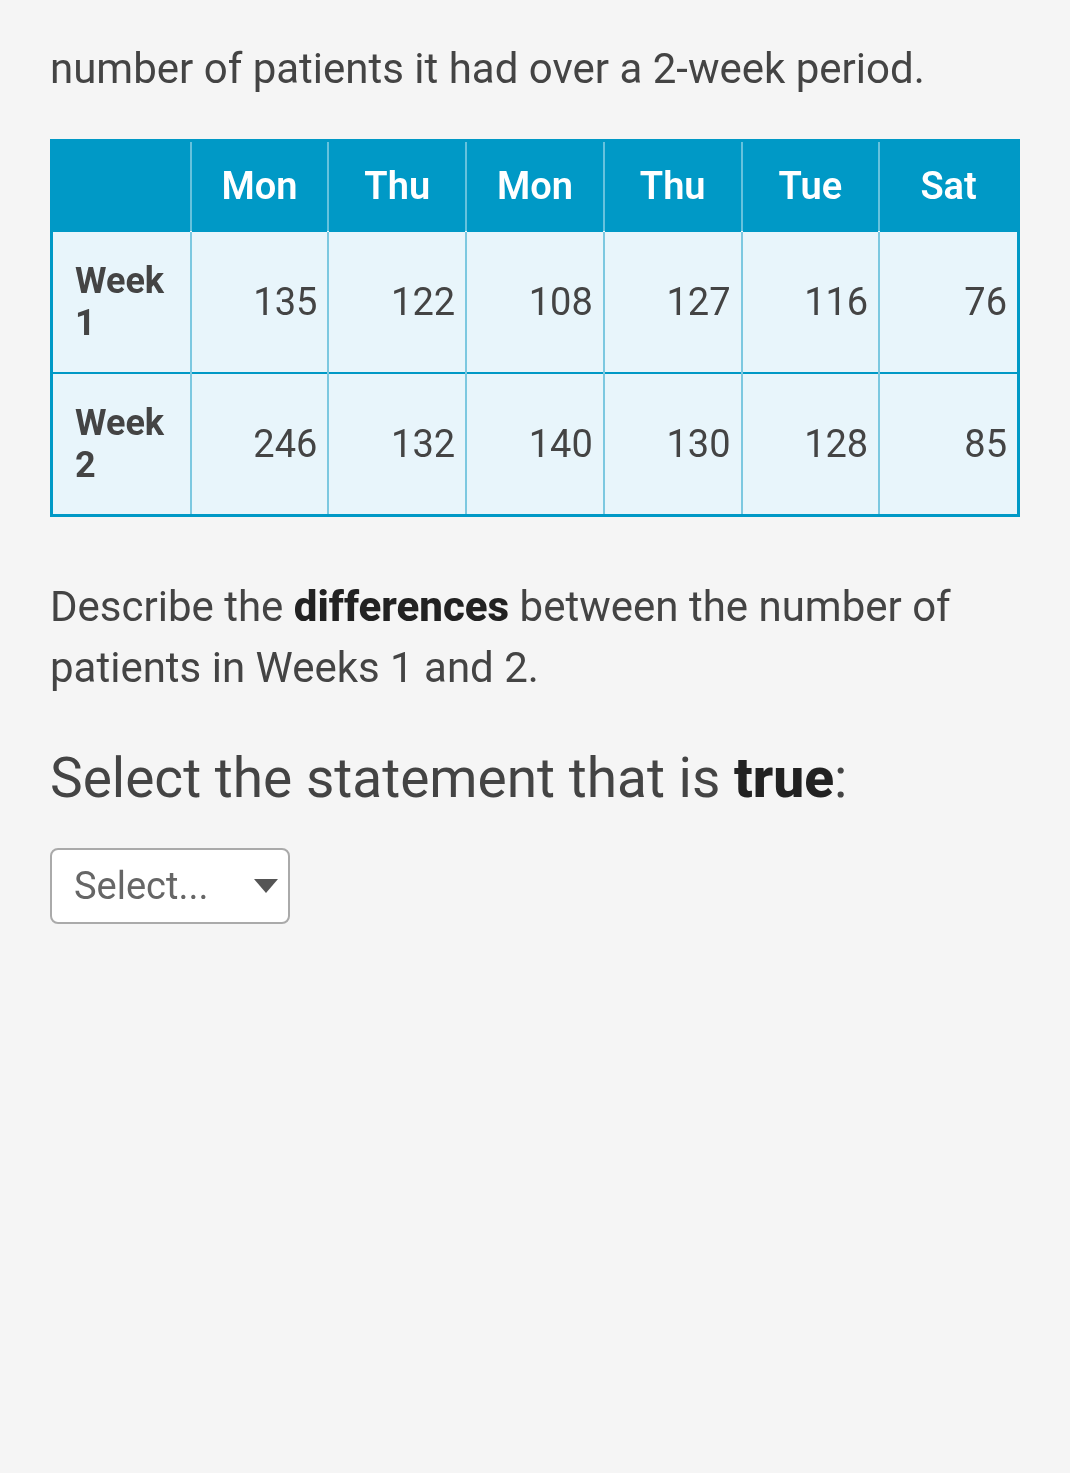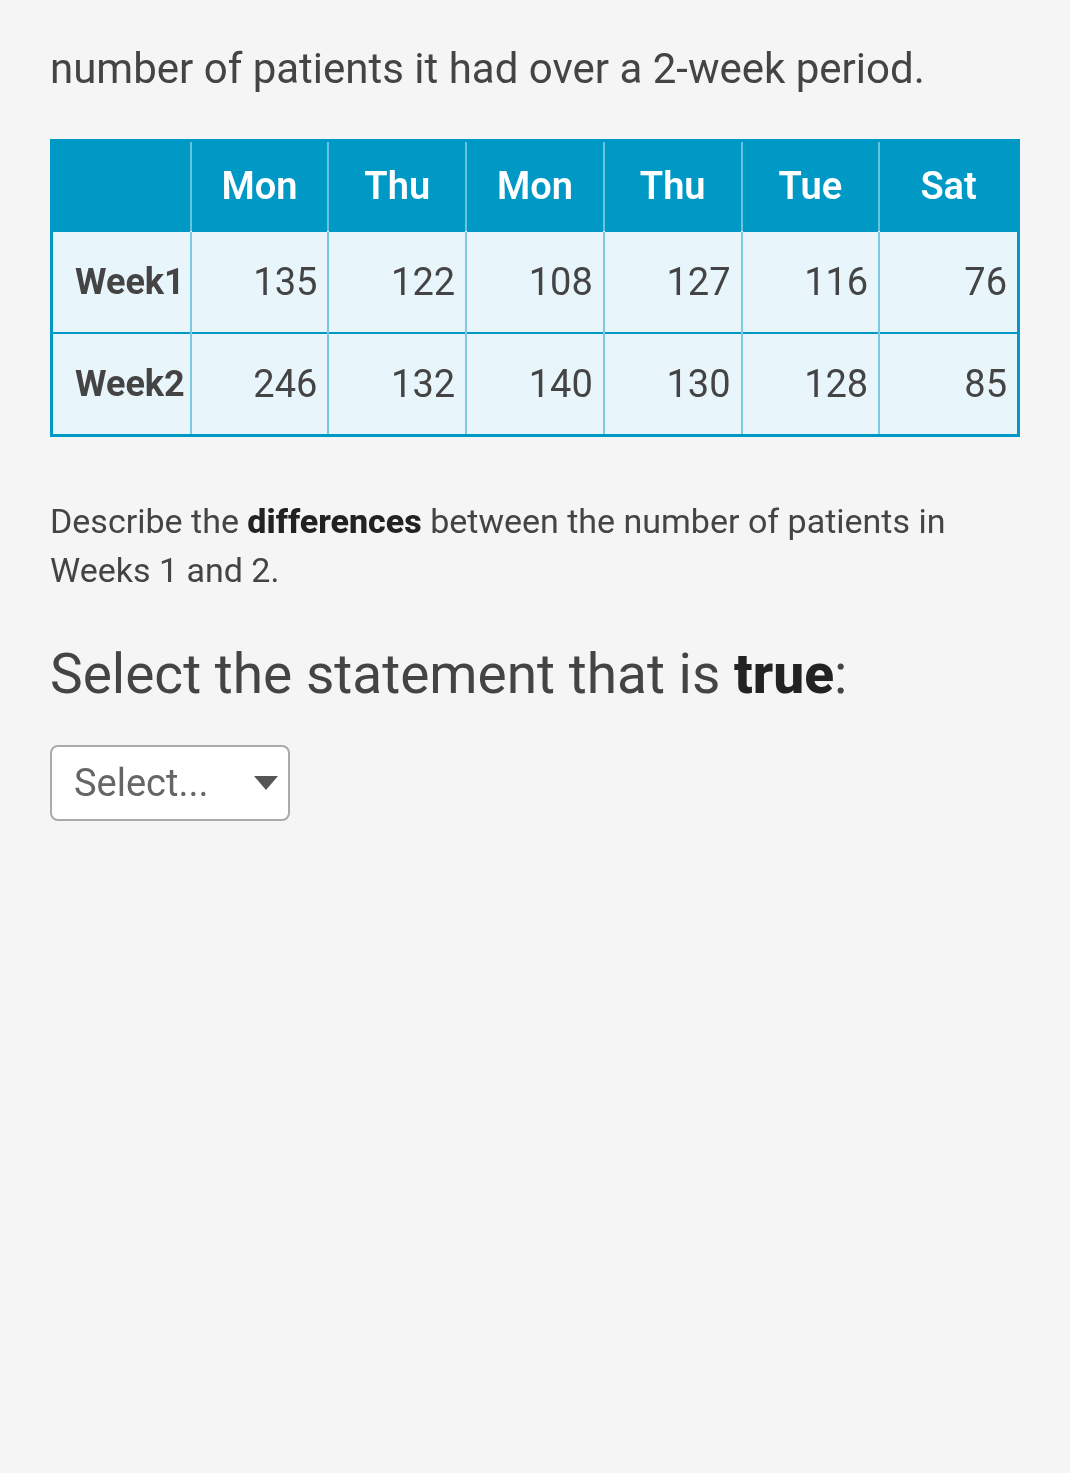--- a/index.html
+++ b/index.html
@@ -79,35 +79,36 @@
     tbody td:first-child {
       font-weight: 700;
       font-size: 36px;
       text-align: left;
       padding-left: 22px;
       border-right: 2px solid #7cc8e0;
     }
 
     .week-label {
       display: flex;
+      flex-direction: column;
       align-items: flex-start;
     }
 
     .week-label .week-text {
       font-size: 36px;
       font-weight: 700;
     }
 
     .week-label .week-num {
       font-size: 36px;
       font-weight: 700;
     }
 
     .question-text {
-      font-size: 34px;
+      font-size: 42px;
       line-height: 1.45;
       color: #444;
       margin-bottom: 40px;
       margin-top: 41px;
     }
 
     .question-text strong {
       font-weight: 800;
       color: #222;
     }

